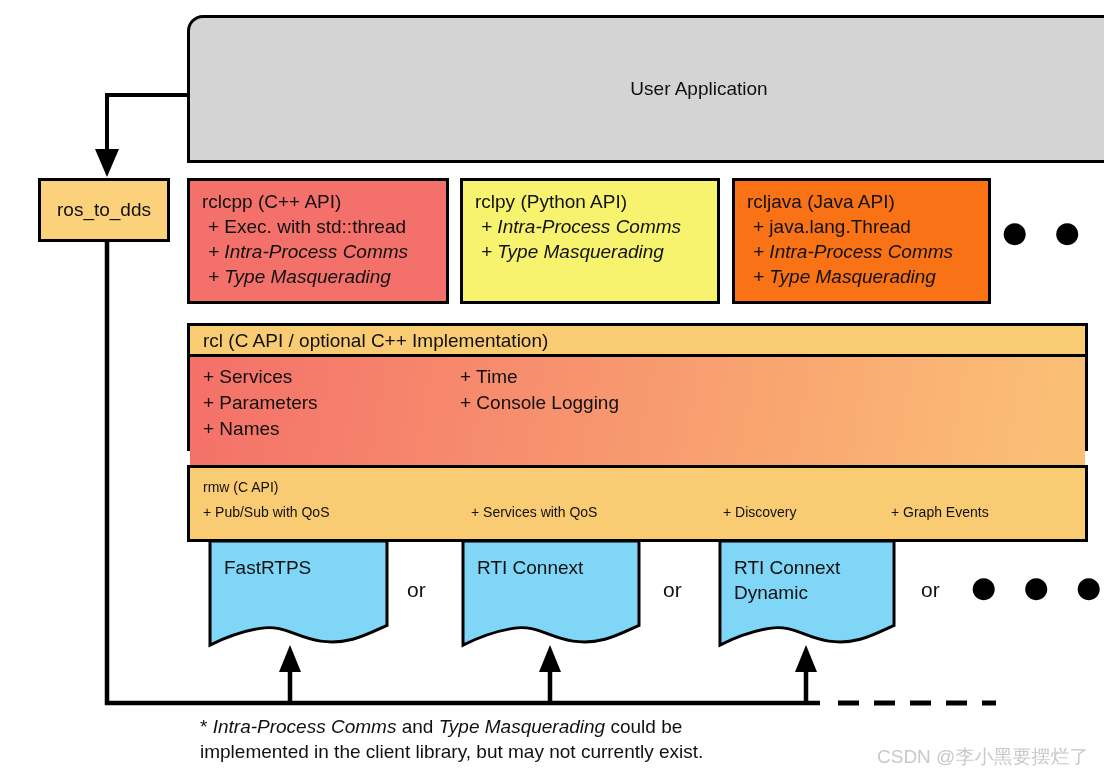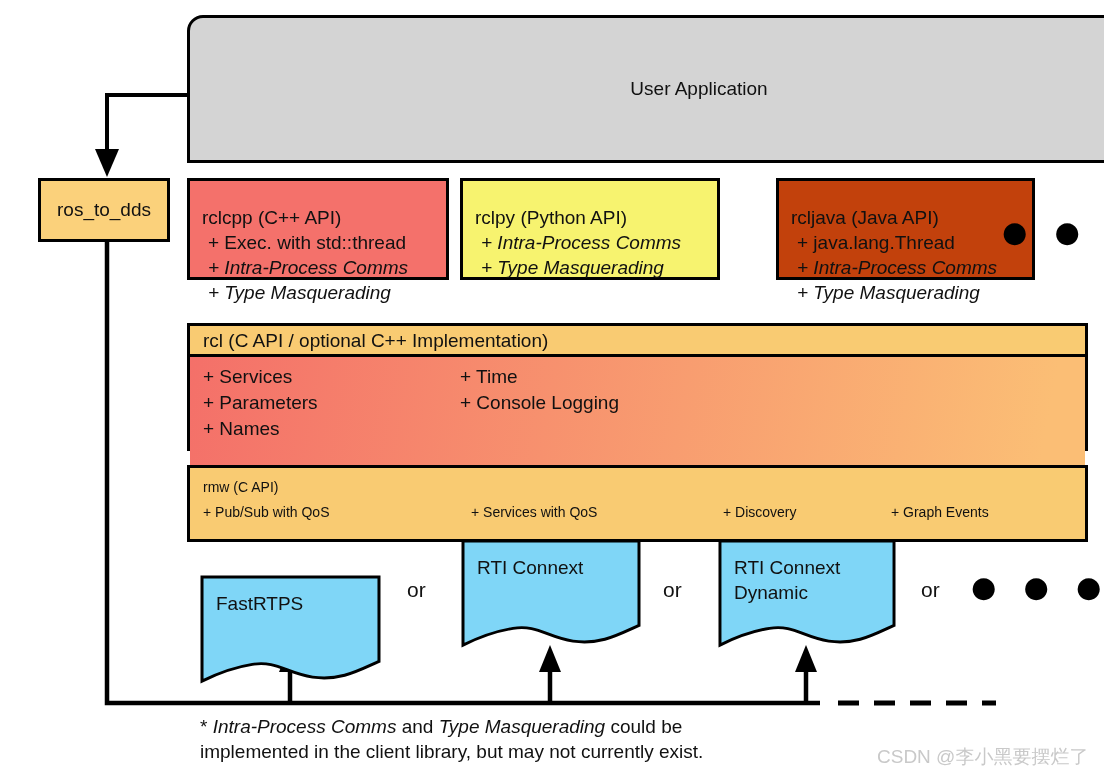--- a/index.html
+++ b/index.html
@@ -4,24 +4,24 @@
 <style>
   html,body{margin:0;padding:0;background:#fff;}
   .canvas{position:relative;width:1104px;height:773px;background:#ffffff;overflow:hidden;
           font-family:"Liberation Sans","DejaVu Sans",sans-serif;color:#111;}
   .connectors{position:absolute;left:0;top:0;z-index:1;pointer-events:none;}
   .box{position:absolute;border:3px solid #000;box-sizing:border-box;z-index:3;}
   .center{display:flex;align-items:center;justify-content:center;}
   .user-app{left:187px;top:15px;width:1024px;height:148px;background:#D4D4D4;
             border-radius:16px 16px 0 0;font-size:19px;}
   .bridge{left:38px;top:178px;width:132px;height:64px;background:#FBD17B;font-size:19px;}
-  .clientbox{top:178px;height:102px;font-size:19px;line-height:25px;padding:24px 12px;}
+  .clientbox{top:178px;height:126px;font-size:19px;line-height:25px;padding:8px 12px;}
   .cb-rclcpp{left:187px;width:262px;background:#F4716B;}
   .cb-rclpy{left:460px;width:260px;background:#F7F36F;}
-  .cb-rcljava{left:776px;width:259px;background:#c2410c;}
+  .cb-rcljava{left:732px;width:259px;background:#f97316;}
   .li{padding-left:6px;}
   .it{font-style:italic;}
   .ellipsis{position:absolute;z-index:3;font-family:"DejaVu Sans",sans-serif;
             font-size:29px;letter-spacing:9px;color:#000;white-space:nowrap;}
   .ell-top{left:1002px;top:215px;}
   .ell-bottom{left:971px;top:570px;}
   .rcl{left:187px;top:323px;width:901px;height:128px;padding:0;background:#F9CB72;}
   .rcl-header{height:31px;line-height:29px;padding:0 13px;font-size:19px;
               background:#F9CB72;border-bottom:3px solid #000;box-sizing:border-box;}
   .rcl-body{position:relative;height:116px;box-sizing:border-box;padding:7px 0 0 13px;
@@ -113,21 +113,21 @@
   <div class="box rmw">
     <div>rmw (C API)</div>
     <div class="rmw-items">
       <span class="rmw-item ri-0">+ Pub/Sub with QoS</span>
       <span class="rmw-item ri-1">+ Services with QoS</span>
       <span class="rmw-item ri-2">+ Discovery</span>
       <span class="rmw-item ri-3">+ Graph Events</span>
     </div>
   </div>
 
-  <div class="doc" style="left:200px;margin-top:36px;">
+  <div class="doc" style="left:208px;">
     <svg width="181" height="110" viewBox="0 0 180 112" preserveAspectRatio="none">
       <path d="M2,2 H178 V88 C158,97 140,108 112,104 C86,100 76,87 52,91 C33,94 14,102 2,108 Z" stroke="#000" stroke-width="3" fill="#7FD6F7"></path>
     </svg>
     <div class="doc-label">FastRTPS</div>
   </div>
 
   <span class="or or-0">or</span>
 
   <div class="doc" style="left:461px;">
     <svg width="180" height="110" viewBox="0 0 180 112" preserveAspectRatio="none">

